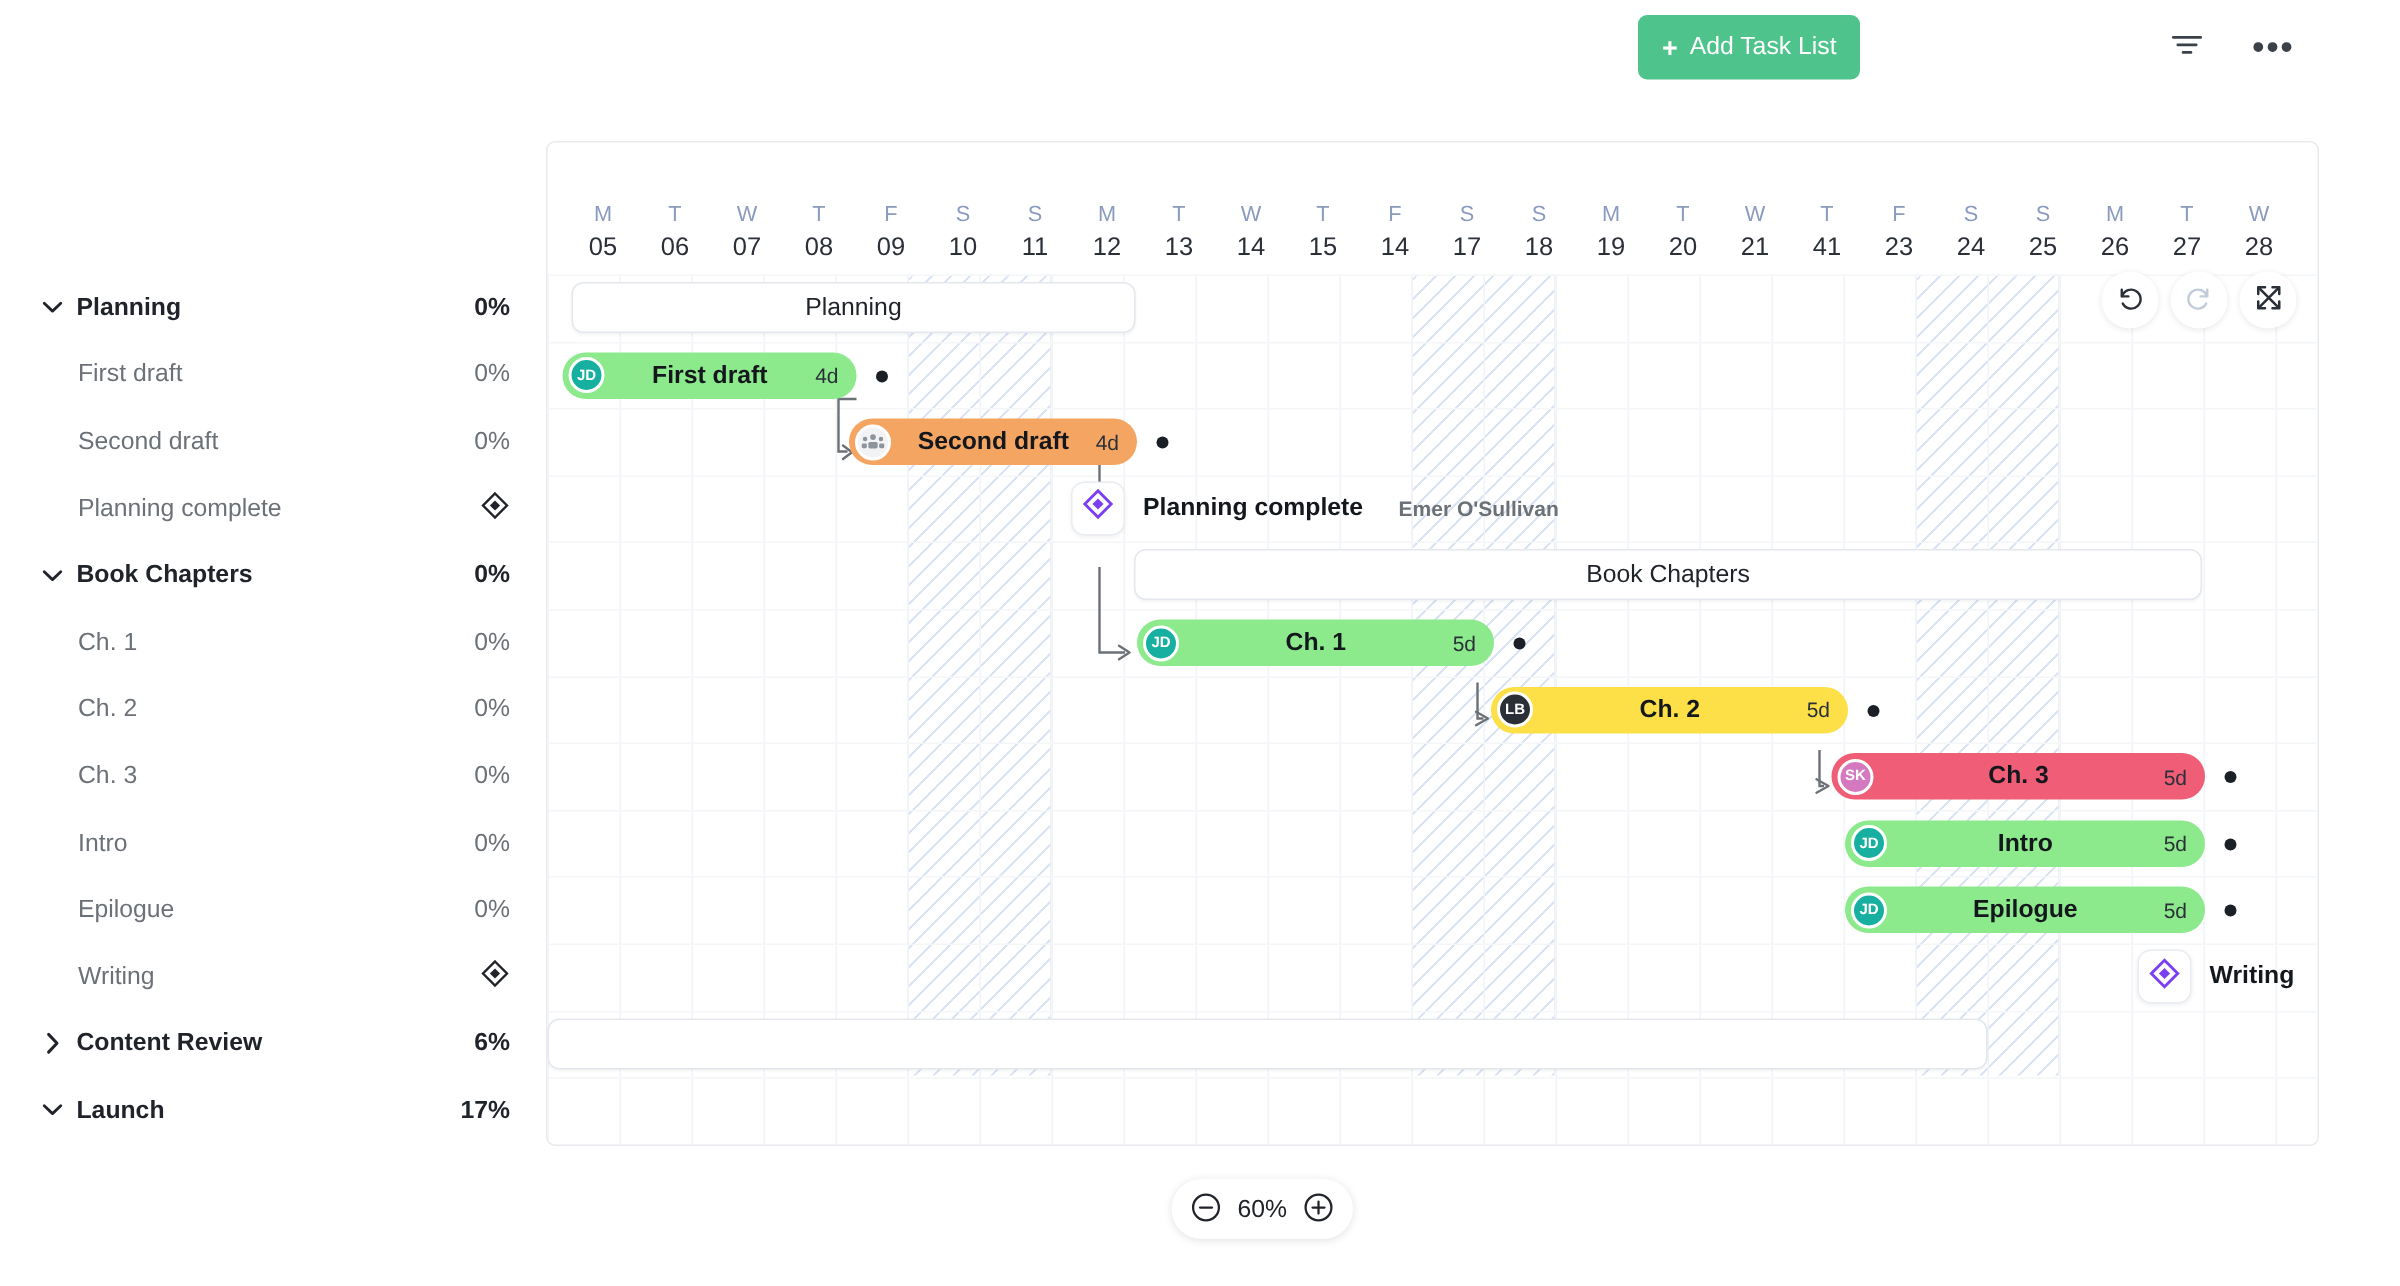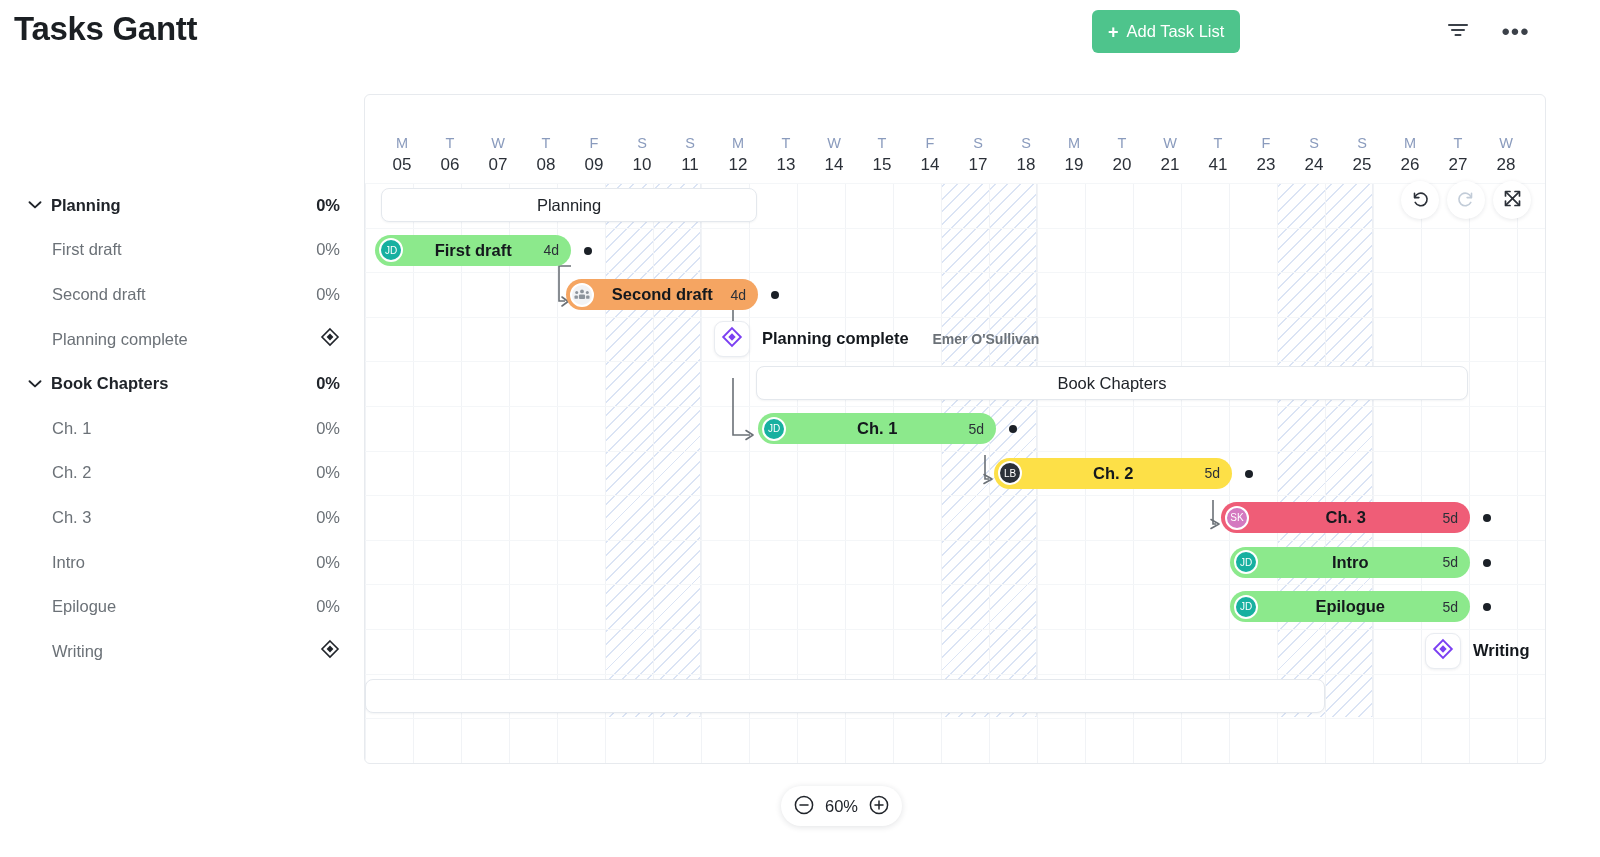--- a/index.html
+++ b/index.html
@@ -106,21 +106,21 @@
 
   
   .bar-row { position: absolute; left: 0; width: 1300px; height: 44.6px; }
   .bar {
     position: absolute; top: 7px; height: 31px; border-radius: 16px;
     display: flex; align-items: center; cursor: pointer;
   }
   .bar .avatar {
     width: 24px; height: 24px; border-radius: 50%; margin-left: 4px;
     display: flex; align-items: center; justify-content: center;
-    font-size: 10px; font-weight: 400; color: #fff; flex: 0 0 auto;
+    font-size: 10px; font-weight: 700; color: #fff; flex: 0 0 auto;
   }
   .bar .btitle {
     flex: 1 1 auto; text-align: center; font-size: 16.5px;
     font-weight: 700; color: #14181d; white-space: nowrap;
     padding: 0 4px;
   }
   .bar .bdur { font-size: 14px; color: #2b3038; margin-right: 12px; flex: 0 0 auto; }
   .bar-dot {
     position: absolute; top: 19px; width: 8px; height: 8px;
     border-radius: 50%; background: #1b2027;
@@ -170,21 +170,20 @@
     box-shadow: 0 1px 6px rgba(20,30,50,0.13);
     display: flex; align-items: center; gap: 10px;
   }
   .zoombar .zval { font-size: 16.5px; color: #20242a; }
   .zbtn { background: none; border: none; cursor: pointer; display: flex; padding: 0; }
 </style>
 </head>
 <body>
 
 <div class="topbar">
-  <div class="page-title">Tasks Gantt</div>
 
   <button class="add-btn">
     <span class="plus">+</span>
     <span>Add Task List</span>
   </button>
 
 
   <button class="icon-btn" id="filter-btn">
     <span>
       <svg width="20" height="14" viewBox="0 0 20 14">
@@ -253,20 +252,38 @@
     <div class="task-row">
       <span class="name">Epilogue</span>
       <span class="pct">0%</span>
     </div>
     <div class="task-row">
       <span class="name">Writing</span>
       <span class="ms-diamond"><svg width="20" height="20" viewBox="0 0 20 20">
           <path d="M10 2 L18 10 L10 18 L2 10 Z" stroke="#20242a" stroke-width="1.6" fill="none"></path>
           <path d="M10 6.6 L13.4 10 L10 13.4 L6.6 10 Z" fill="#20242a"></path>
         </svg></span>
+    </div>
+    <div class="task-row group">
+      <span class="chev">
+        <svg width="10" height="15" viewBox="0 0 10 15">
+          <path d="M2.4 1.6 L8 7.5 L2.4 13.4" stroke="#20242a" stroke-width="2" fill="none" stroke-linecap="round" stroke-linejoin="round"></path>
+        </svg>
+      </span>
+      <span class="name">Content Review</span>
+      <span class="pct">6%</span>
+    </div>
+    <div class="task-row group">
+      <span class="chev">
+        <svg width="15" height="10" viewBox="0 0 15 10">
+          <path d="M1.6 2 L7.5 7.6 L13.4 2" stroke="#20242a" stroke-width="2" fill="none" stroke-linecap="round" stroke-linejoin="round"></path>
+        </svg>
+      </span>
+      <span class="name">Launch</span>
+      <span class="pct">17%</span>
     </div>
   </div>
 
 <div class="gantt">
   <div class="gantt-inner">
 
     <div class="date-head" id="date-head">
         <div class="day-col-head" style="left: 13px;">
           <div class="dow">M</div>
           <div class="dom">05</div>

